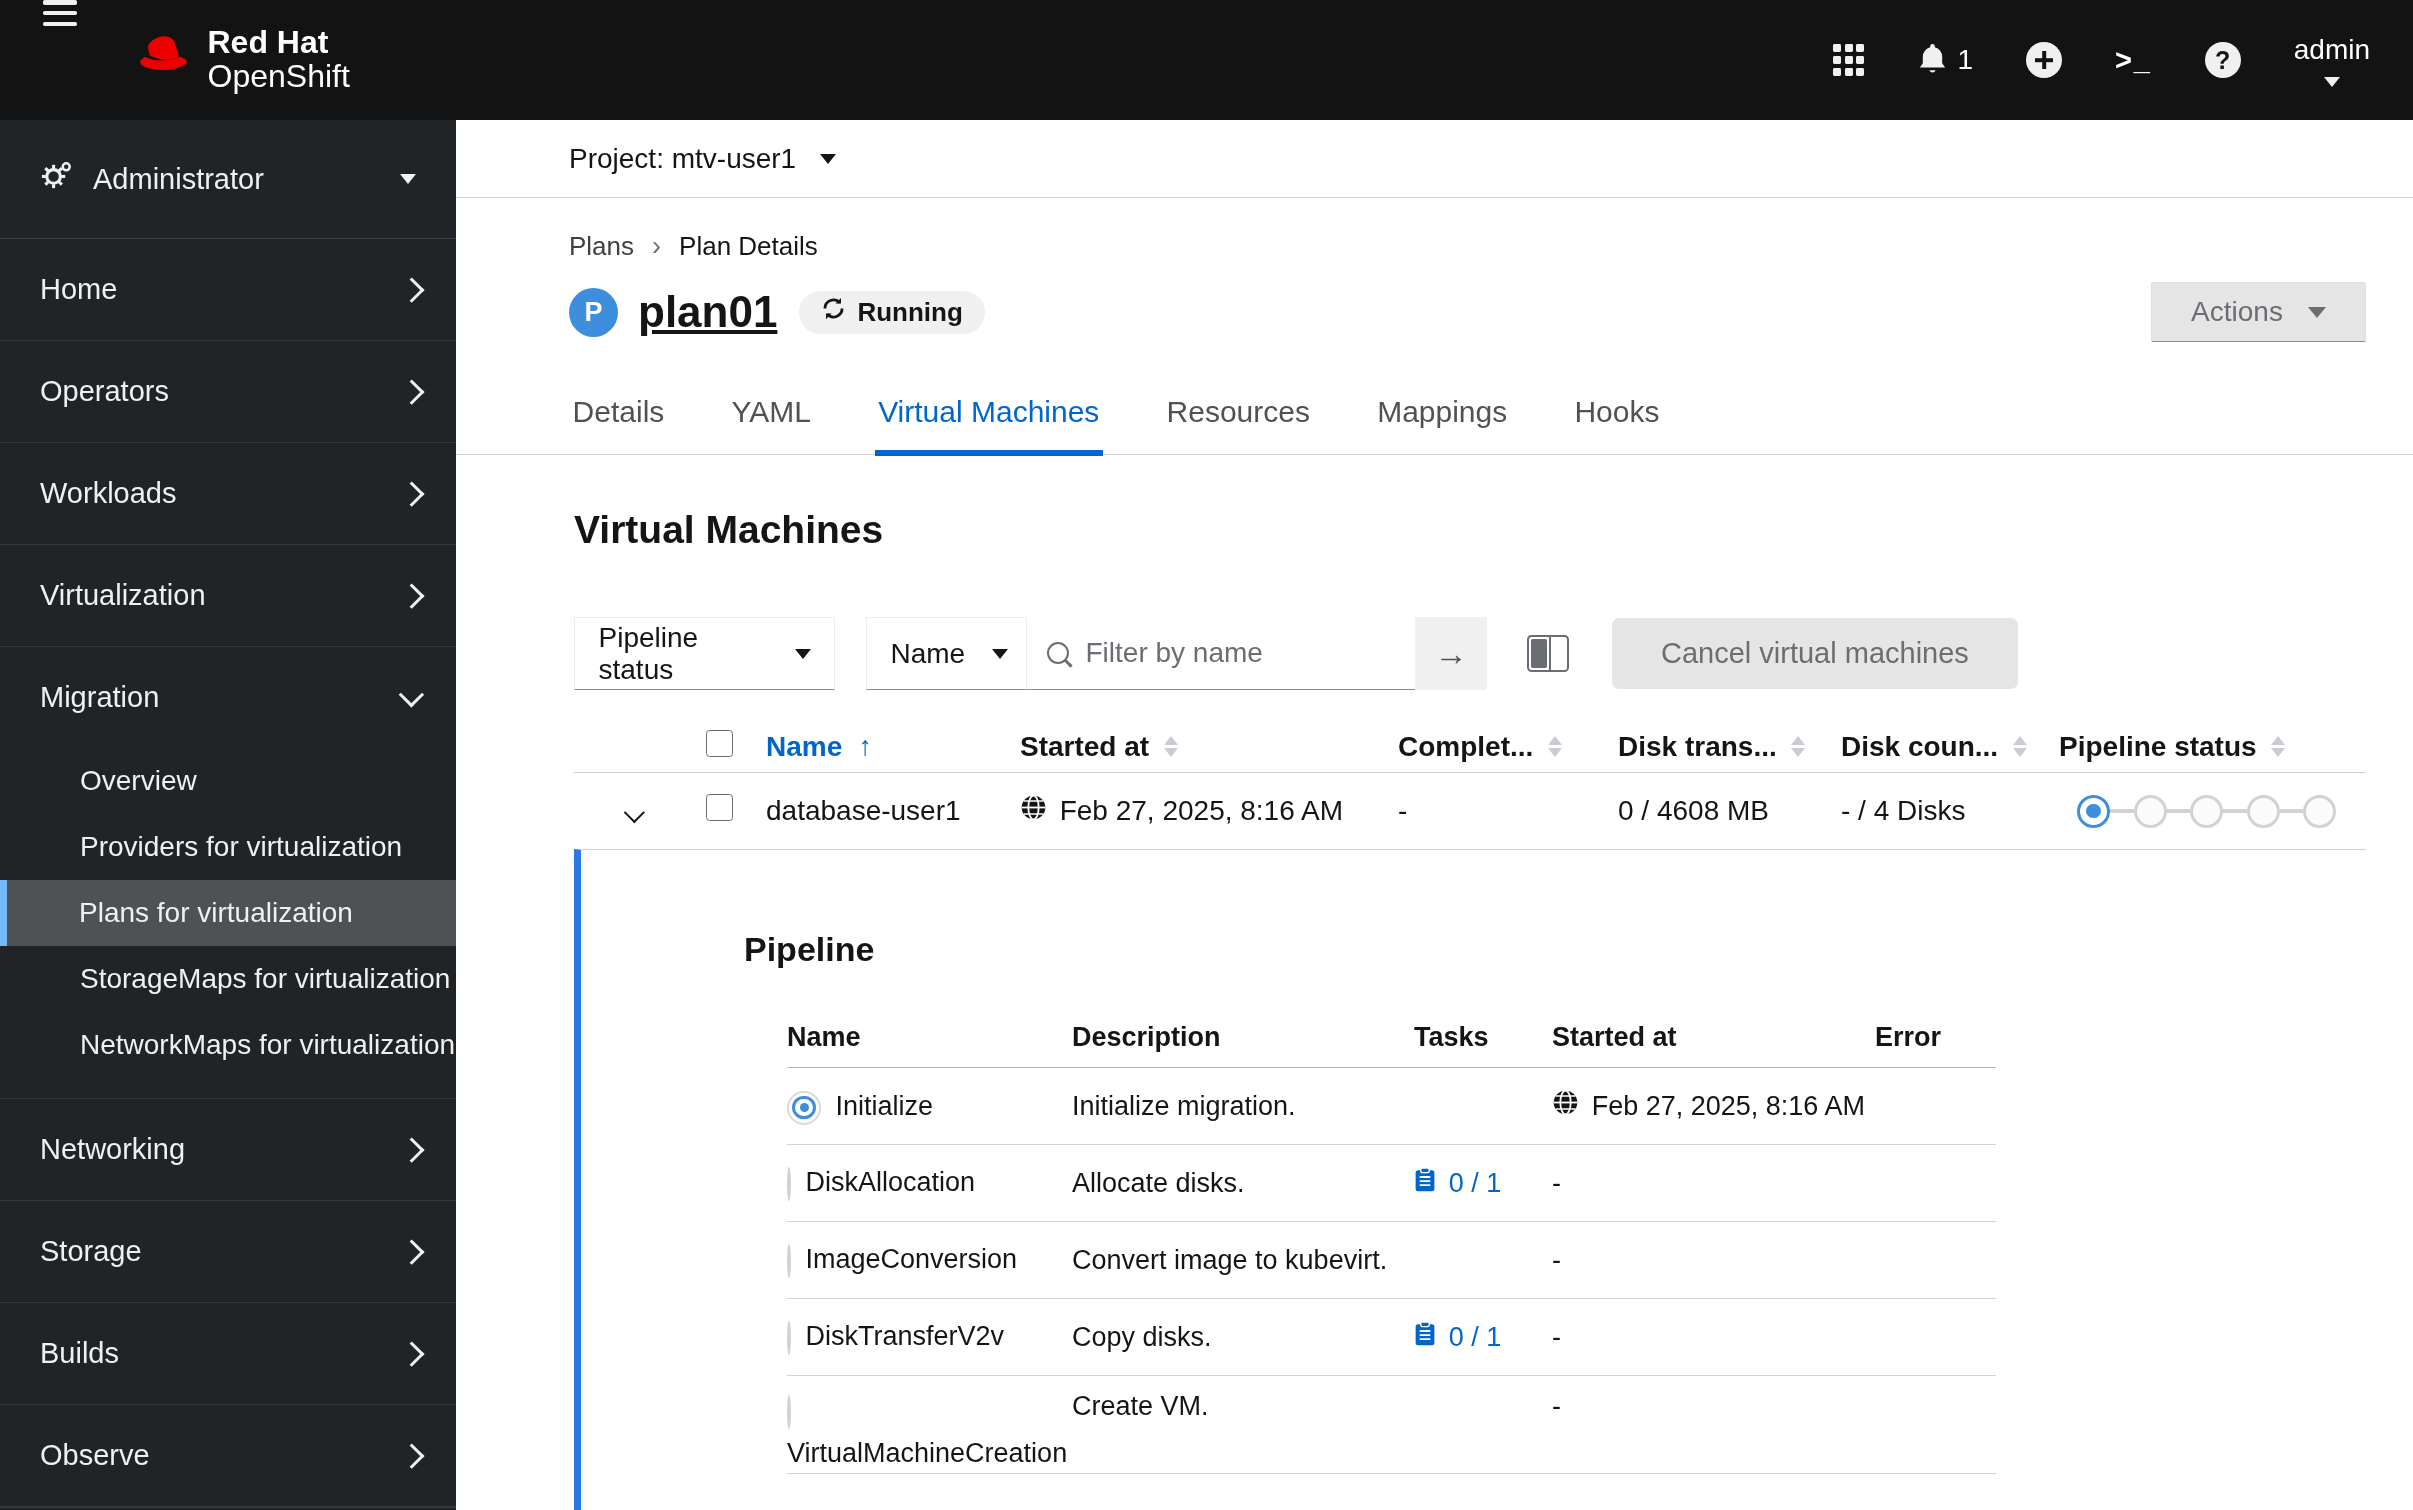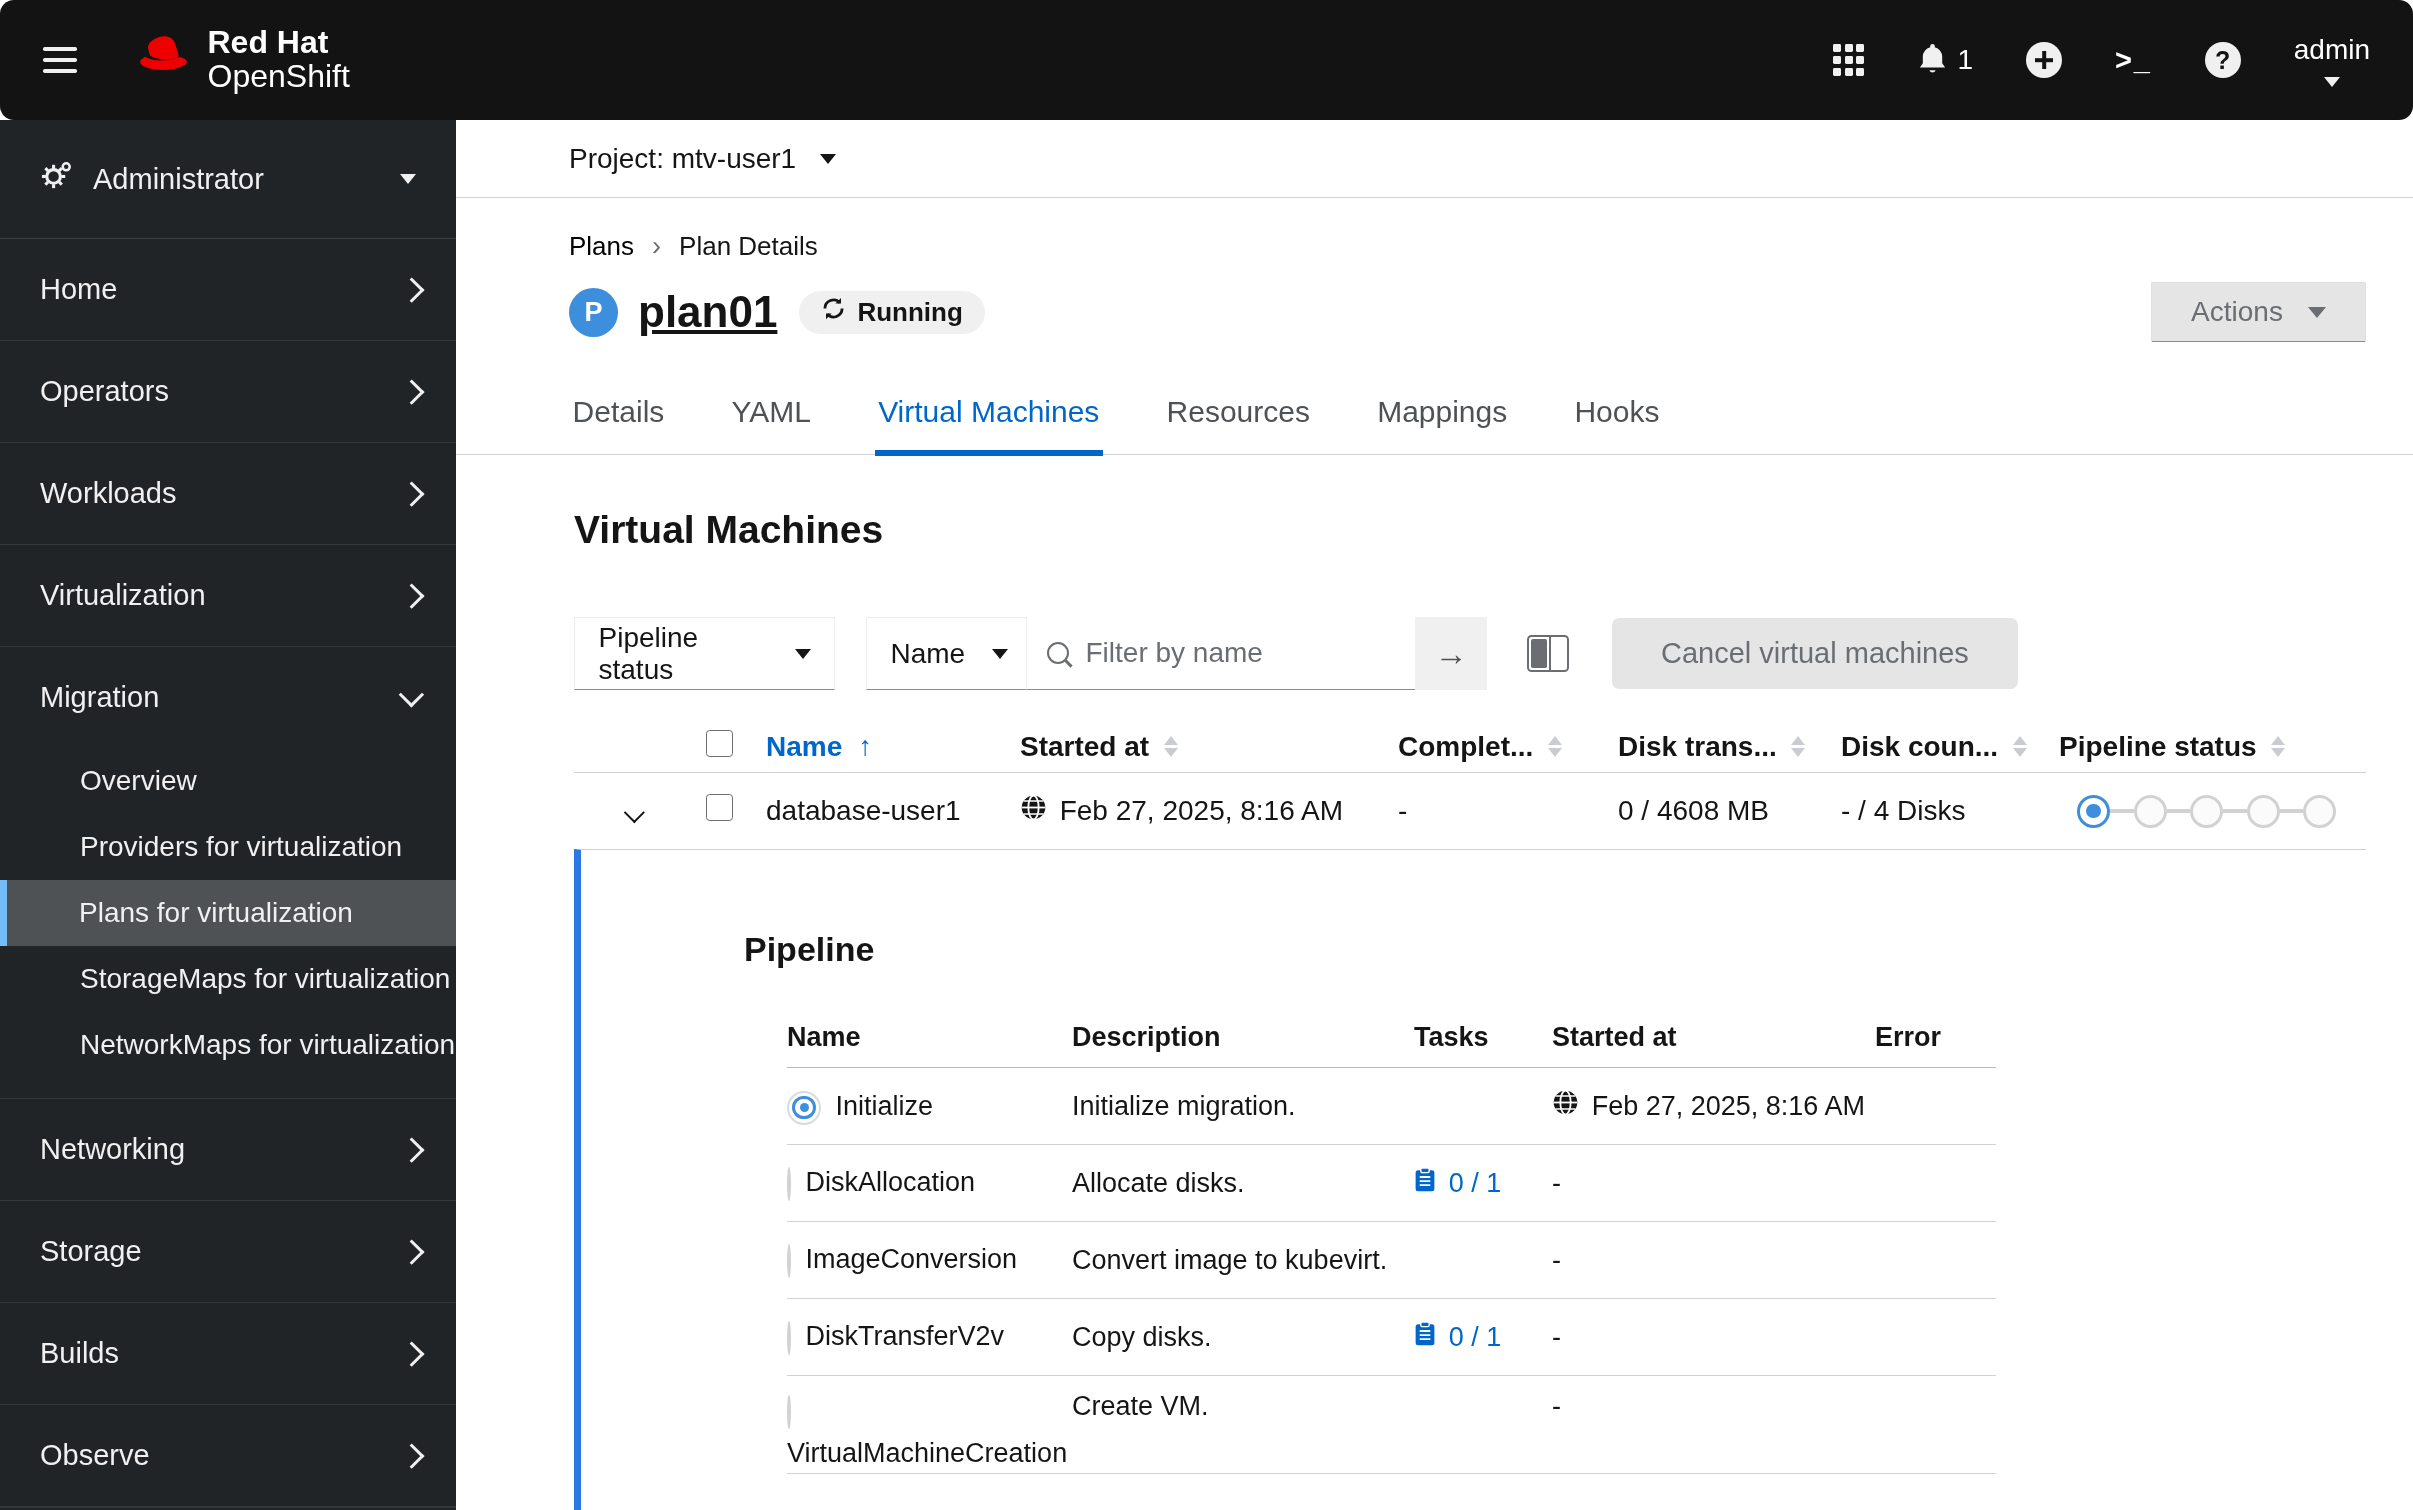--- a/index.html
+++ b/index.html
@@ -1,21 +1,21 @@
 <!DOCTYPE html>
 <html style="font-size:14.5px"><head>
 <meta charset="utf-8">
 <style>
   html,body{margin:0;padding:0;background:#fff;}
   .app{width:2413px;height:1510px;overflow:hidden;display:flex;flex-direction:column;
        font-family:"Liberation Sans",sans-serif;color:#151515;}
 
   
-  .masthead{height:120px;flex-shrink:0;background:#131313;display:flex;align-items:center;
-            padding:0 43px;color:#fff;border-radius:14px;}
+  .masthead{height:120px;flex-shrink:0;background:#131313;display:flex;
+            padding:0 43px;color:#fff;}
   .burger{display:flex;flex-direction:column;gap:6.3px;cursor:pointer;margin-right:56px;}
   .burger span{width:34px;height:4.5px;background:#f0f0f0;border-radius:1.8px;}
   .brand{display:flex;align-items:center;gap:14.5px;}
   .brand-text{line-height:1.05;font-size:32px;}
   .brand-text b{display:block;font-weight:700;}
   .brand-text i{display:block;font-style:normal;font-weight:400;}
   .mast-right{margin-left:auto;display:flex;align-items:center;gap:53px;}
   .mast-ic{display:flex;align-items:center;gap:9px;color:#fff;cursor:pointer;}
   .grid-ic{display:grid;grid-template-columns:repeat(3,8.1px);grid-auto-rows:8.1px;gap:3.6px;}
   .grid-ic i{background:#f0f0f0;border-radius:1.4px;}
@@ -54,21 +54,21 @@
   .sub-item{height:66px;display:flex;align-items:center;padding-left:80px;font-size:28px;cursor:pointer;}
   .sub-item.active{background:#4f5255;border-left:7.2px solid #73bcf7;padding-left:72px;}
   .side-fill{flex:1;border-top:0.9px solid #35383b;margin-top:0;}
 
   
   .content{flex:1;display:flex;flex-direction:column;background:#fff;min-width:0;}
   .project-bar{height:77px;flex-shrink:0;background:#fff;border-bottom:1.8px solid #d2d2d2;
                display:flex;align-items:center;gap:23.5px;padding-left:113px;font-size:28px;cursor:pointer;}
   .page-head{padding:33px 47px 0 113px;}
   .crumbs{display:flex;align-items:center;gap:18px;font-size:26px;}
-  .crumb-link{color:#000000;cursor:pointer;}
+  .crumb-link{color:#404040;cursor:pointer;}
   .crumb-sep{color:#6a6e73;font-size:27px;}
   .title-row{display:flex;align-items:center;margin-top:20px;}
   .res-badge{width:49px;height:49px;border-radius:50%;background:#3e8ede;color:#fff;
              display:flex;align-items:center;justify-content:center;font-size:27px;font-weight:700;}
   .page-title{font-size:44px;font-weight:700;margin-left:20px;text-decoration:underline;}
   .status-pill{margin-left:22px;background:#f0f0f0;border-radius:23.5px;height:43px;
                display:flex;align-items:center;gap:11px;padding:0 22px;font-size:26px;font-weight:700;}
   .actions-btn{margin-left:auto;width:213px;height:58px;background:#e5e5e5;border:1.8px solid #e0e0e0;
                border-bottom:1.8px solid #8a8d90;display:flex;align-items:center;justify-content:center;
                gap:25px;font-size:28px;color:#6a6e73;cursor:pointer;border-radius:1.8px;}

